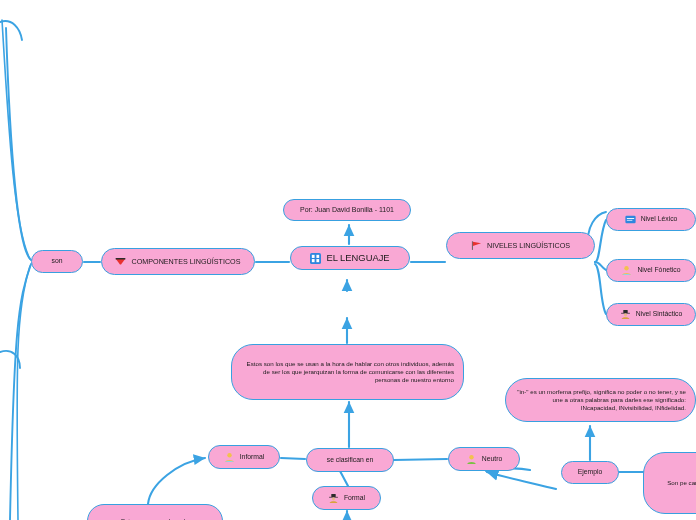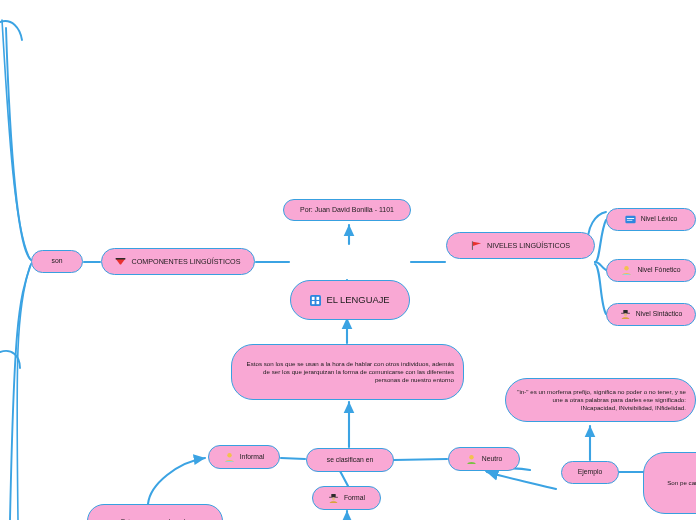--- a/index.html
+++ b/index.html
@@ -45,21 +45,21 @@
 
   
   .t-xs{font-size:6.2px;}
   .t-sm{font-size:6.8px;}
   .t-md{font-size:7.2px;}
   .t-lg{font-size:9.4px;}
   .t-auth{font-size:7.0px;}
 
   
   #n-author   {left:283px;top:199px;width:128px;height:22px;}
-  #n-central  {left:290px;top:246px;width:120px;height:40px;margin-top:34px;}
+  #n-central  {left:290px;top:246px;width:120px;height:24px;}
   #n-compon   {left:101px;top:248px;width:154px;height:27px;}
   #n-son      {left:31px;top:250px;width:52px;height:23px;}
   #n-niveles  {left:446px;top:232px;width:149px;height:27px;}
   #n-lexico   {left:606px;top:208px;width:90px;height:23px;}
   #n-fonetico {left:606px;top:259px;width:90px;height:23px;}
   #n-sintact  {left:606px;top:303px;width:90px;height:23px;}
   #n-contexto {left:264px;top:292px;width:166px;height:23px;}
   #n-estos    {left:231px;top:344px;width:233px;height:56px;}
   #n-clasif   {left:306px;top:448px;width:88px;height:24px;}
   #n-informal {left:208px;top:445px;width:72px;height:24px;}

